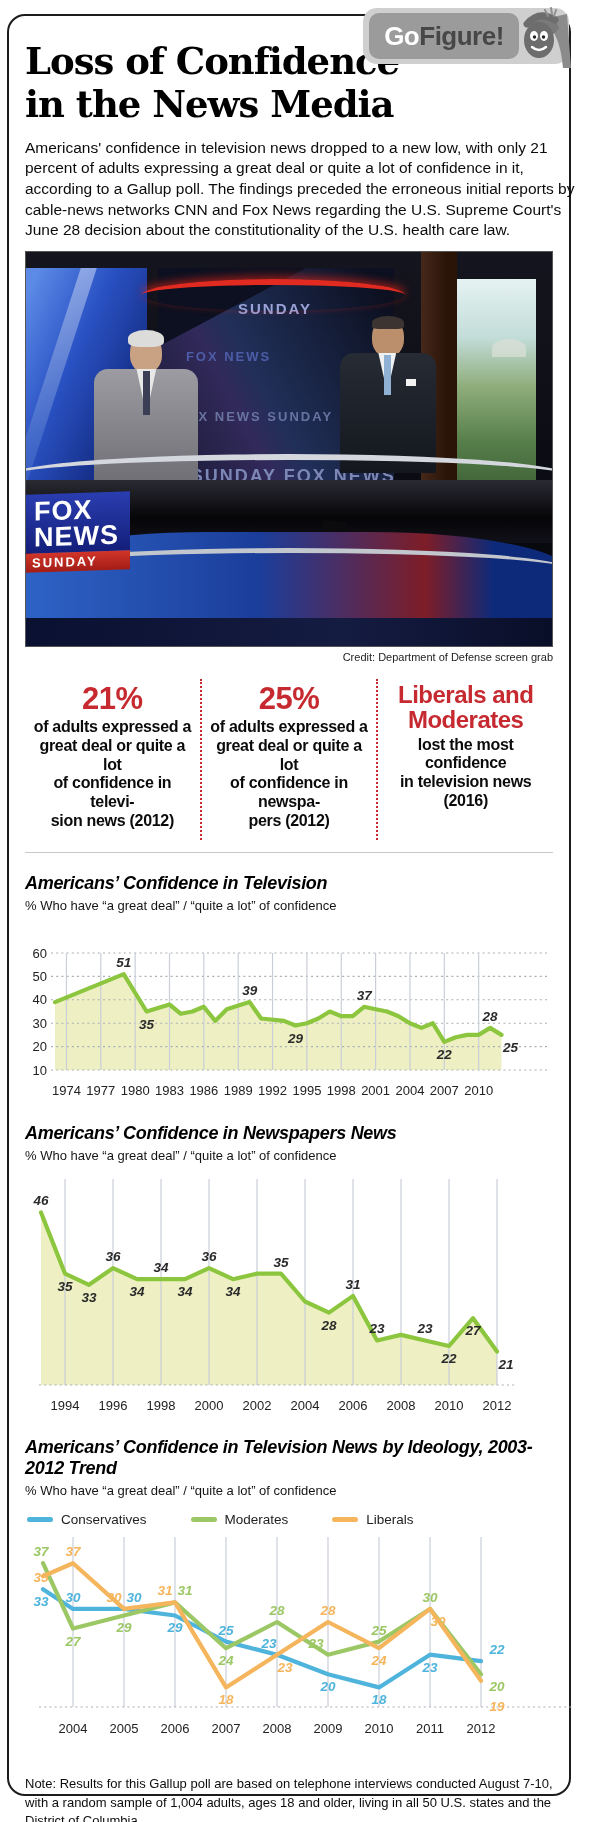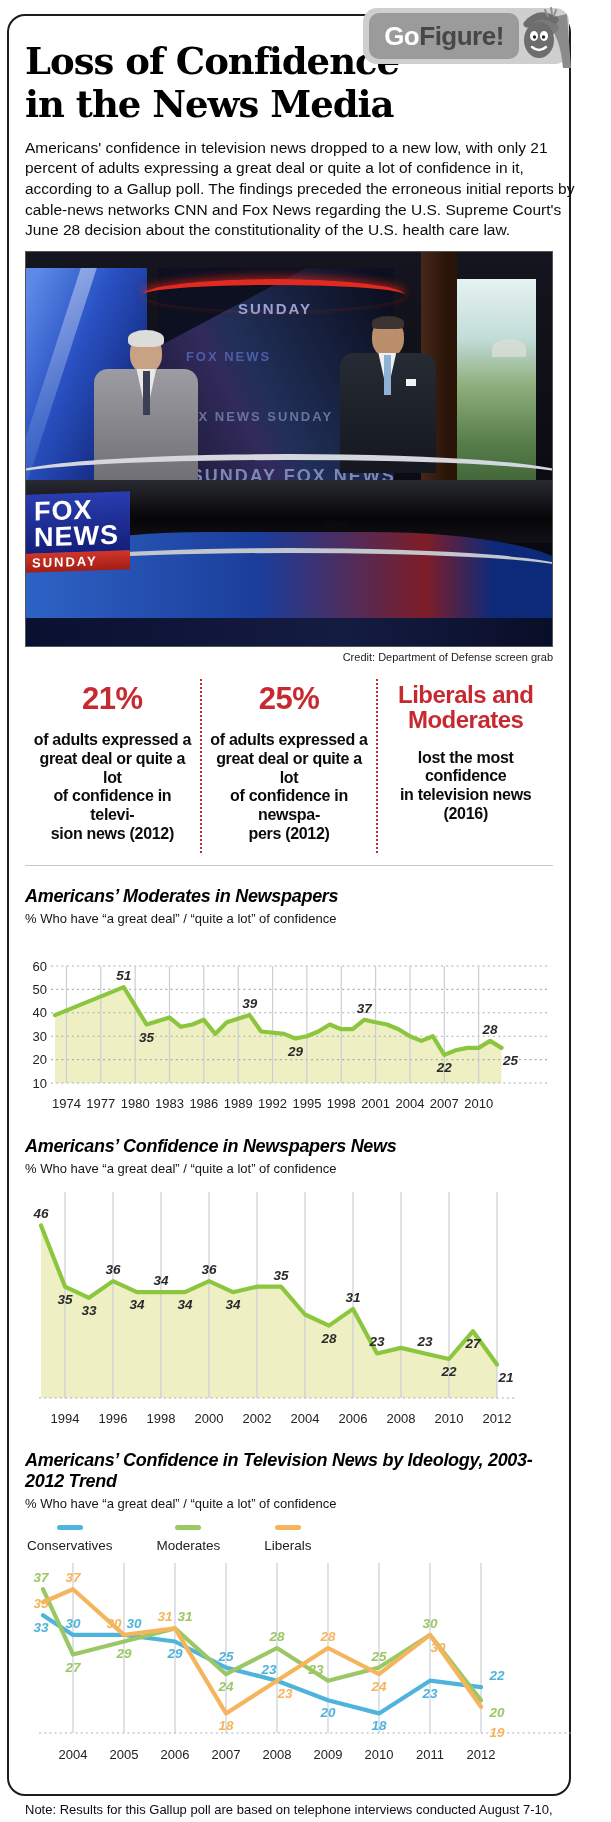--- a/index.html
+++ b/index.html
@@ -62,31 +62,31 @@
       line-height:.95;padding:5px 8px 3px;letter-spacing:1px;font-family:"Liberation Sans",sans-serif;}
   .p-foxlogo .sbar{background:linear-gradient(#d23529,#a31d16);color:#fff;font-weight:bold;font-size:13px;
       letter-spacing:2px;padding:2px 6px;}
   .credit{margin-top:4px;text-align:right;font-size:11px;color:#1d1d1d;}
   
   .stats{display:flex;margin-top:16px;}
   .stat{flex:1;text-align:center;padding:4px 8px 10px;}
   .stat + .stat{border-left:2px dotted #c62a30;}
   .stat-value{color:#c62a30;font-weight:bold;font-size:31px;line-height:1.04;letter-spacing:-0.5px;white-space:pre-line;}
   .stat:last-child .stat-value{font-size:24px;}
-  .stat-text{margin-top:16px;font-weight:bold;font-size:16px;line-height:1.17;letter-spacing:-0.3px;white-space:pre-line;color:#0b0b0b;}
+  .stat-text{margin-top:3px;font-weight:bold;font-size:16px;line-height:1.17;letter-spacing:-0.3px;white-space:pre-line;color:#0b0b0b;}
   .divider{margin-top:12px;border-top:1px solid #c9c9c9;}
   
   .chart-title{margin-top:20px;font-size:18px;font-weight:bold;font-style:italic;letter-spacing:-0.3px;color:#000;}
   .chart-sub{margin-top:4px;font-size:13px;color:#141414;}
   .csvg{display:block;}
   #chart1-svg{margin-top:32px;}
   #chart2-svg{margin-top:10px;}
   #chart3-svg{margin-top:4px;}
   .legend{display:flex;gap:44px;margin-top:14px;margin-left:2px;align-items:center;}
-  .legend-item{display:flex;align-items:center;gap:8px;font-size:13.5px;color:#222;flex-direction:column;}
+  .legend-item{display:flex;align-items:center;gap:8px;font-size:13.5px;color:#222;}
   .legend-swatch{width:26px;height:5px;border-radius:3px;display:inline-block;}
   .note{margin-top:26px;font-size:13px;line-height:1.42;color:#0d0d0d;width:545px;}
 </style>
 </head>
 <body>
 
 <div class="page">
   <div class="card">
 
     <div class="badge-wrap">
@@ -181,21 +181,21 @@
         <div class="stat-value">Liberals and
 Moderates</div>
         <div class="stat-text">lost the most confidence
 in television news
 (2016)</div>
       </div>
     </div>
 
     <div class="divider"></div>
 
-    <div class="chart-title">Americans’ Moderates in Newspapers</div>
+    <div class="chart-title">Americans’ Confidence in Television</div>
     <div class="chart-sub">% Who have “a great deal” / “quite a lot” of confidence</div>
     <svg id="chart1-svg" class="csvg" width="557" height="158">
         <polygon points="30.0,57.1 98.7,29.1 121.6,66.5 144.5,59.5 155.9,68.8 167.4,66.5 178.8,61.8 190.3,75.9 201.8,64.2 224.6,57.1 236.1,73.5 259.0,75.9 270.4,80.5 281.9,78.2 293.3,73.5 304.8,66.5 316.3,71.2 327.7,71.2 339.1,61.8 350.6,64.2 362.0,66.5 373.5,71.2 384.9,78.2 396.4,82.9 407.8,78.2 419.3,96.9 430.8,92.2 442.2,89.9 453.6,89.9 465.1,82.9 476.5,89.9 476.5,125 30.0,125" fill="#eef0c3"></polygon>
         <line x1="26" y1="8" x2="522" y2="8" stroke="#a9aeb6" stroke-width="1.1" stroke-dasharray="2 3.2"></line>
         <text x="22" y="12.5" text-anchor="end" font-size="13" fill="#222">60</text>
         <line x1="26" y1="31.4" x2="522" y2="31.4" stroke="#a9aeb6" stroke-width="1.1" stroke-dasharray="2 3.2"></line>
         <text x="22" y="35.9" text-anchor="end" font-size="13" fill="#222">50</text>
         <line x1="26" y1="54.8" x2="522" y2="54.8" stroke="#a9aeb6" stroke-width="1.1" stroke-dasharray="2 3.2"></line>
         <text x="22" y="59.3" text-anchor="end" font-size="13" fill="#222">40</text>
         <line x1="26" y1="78.2" x2="522" y2="78.2" stroke="#a9aeb6" stroke-width="1.1" stroke-dasharray="2 3.2"></line>

